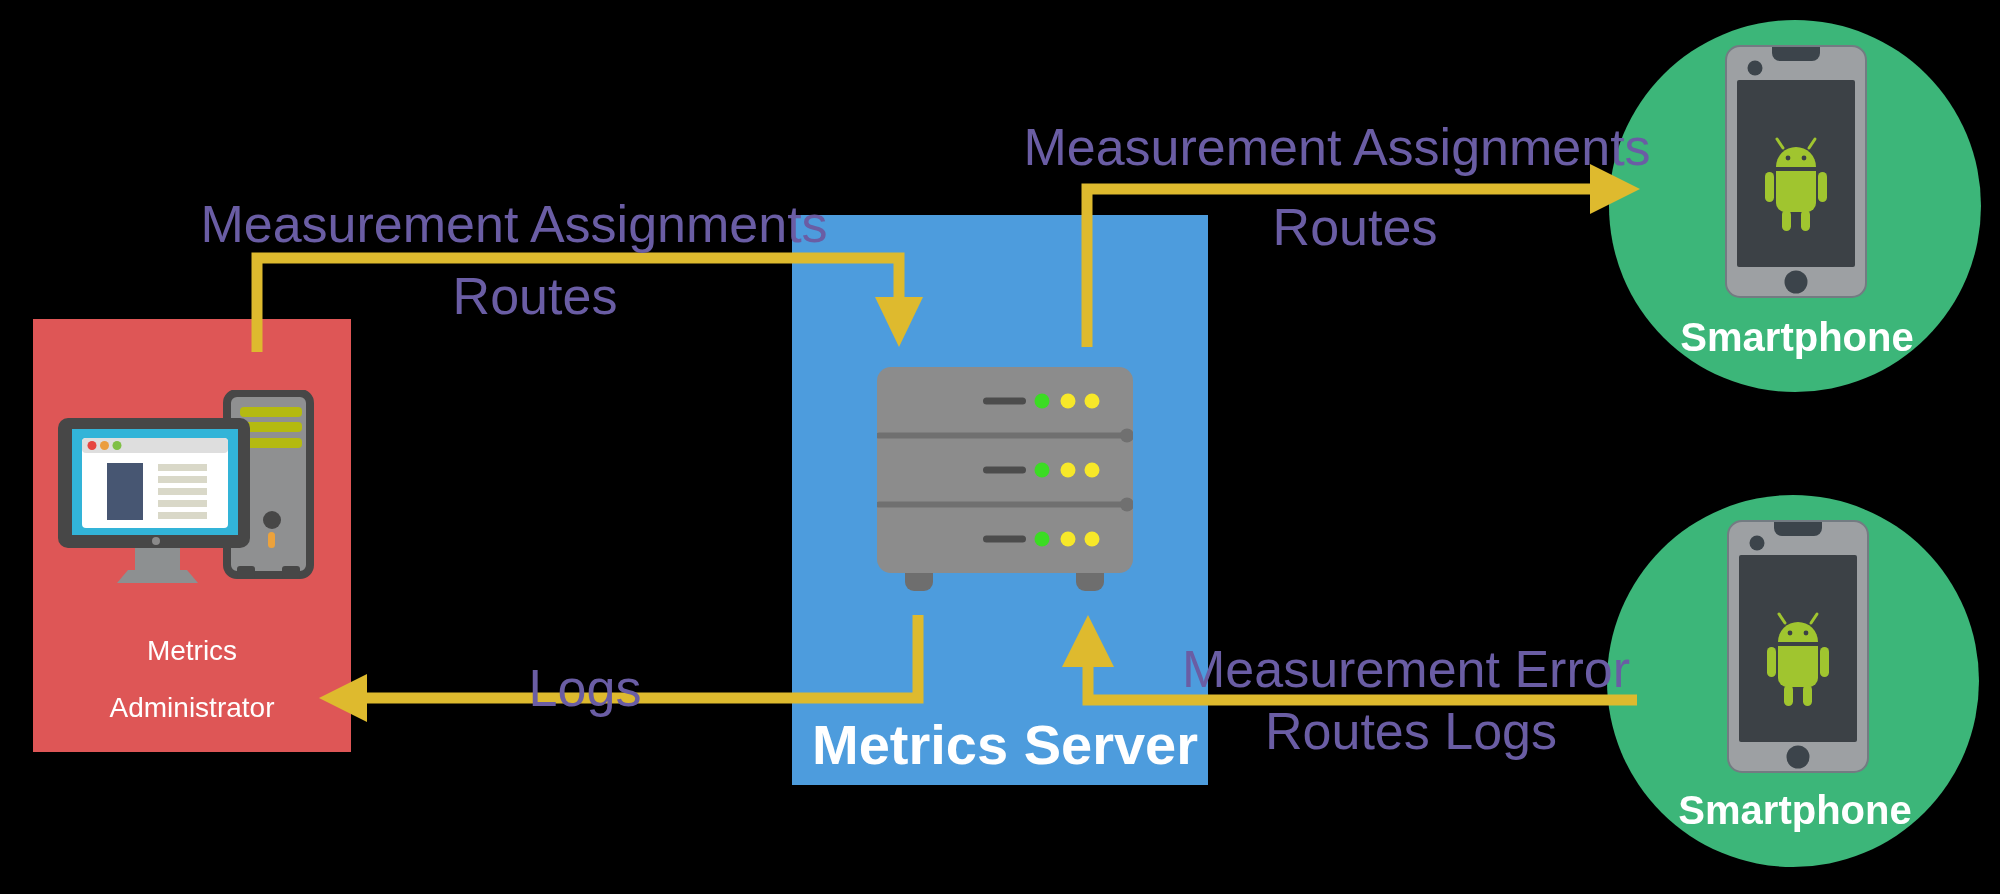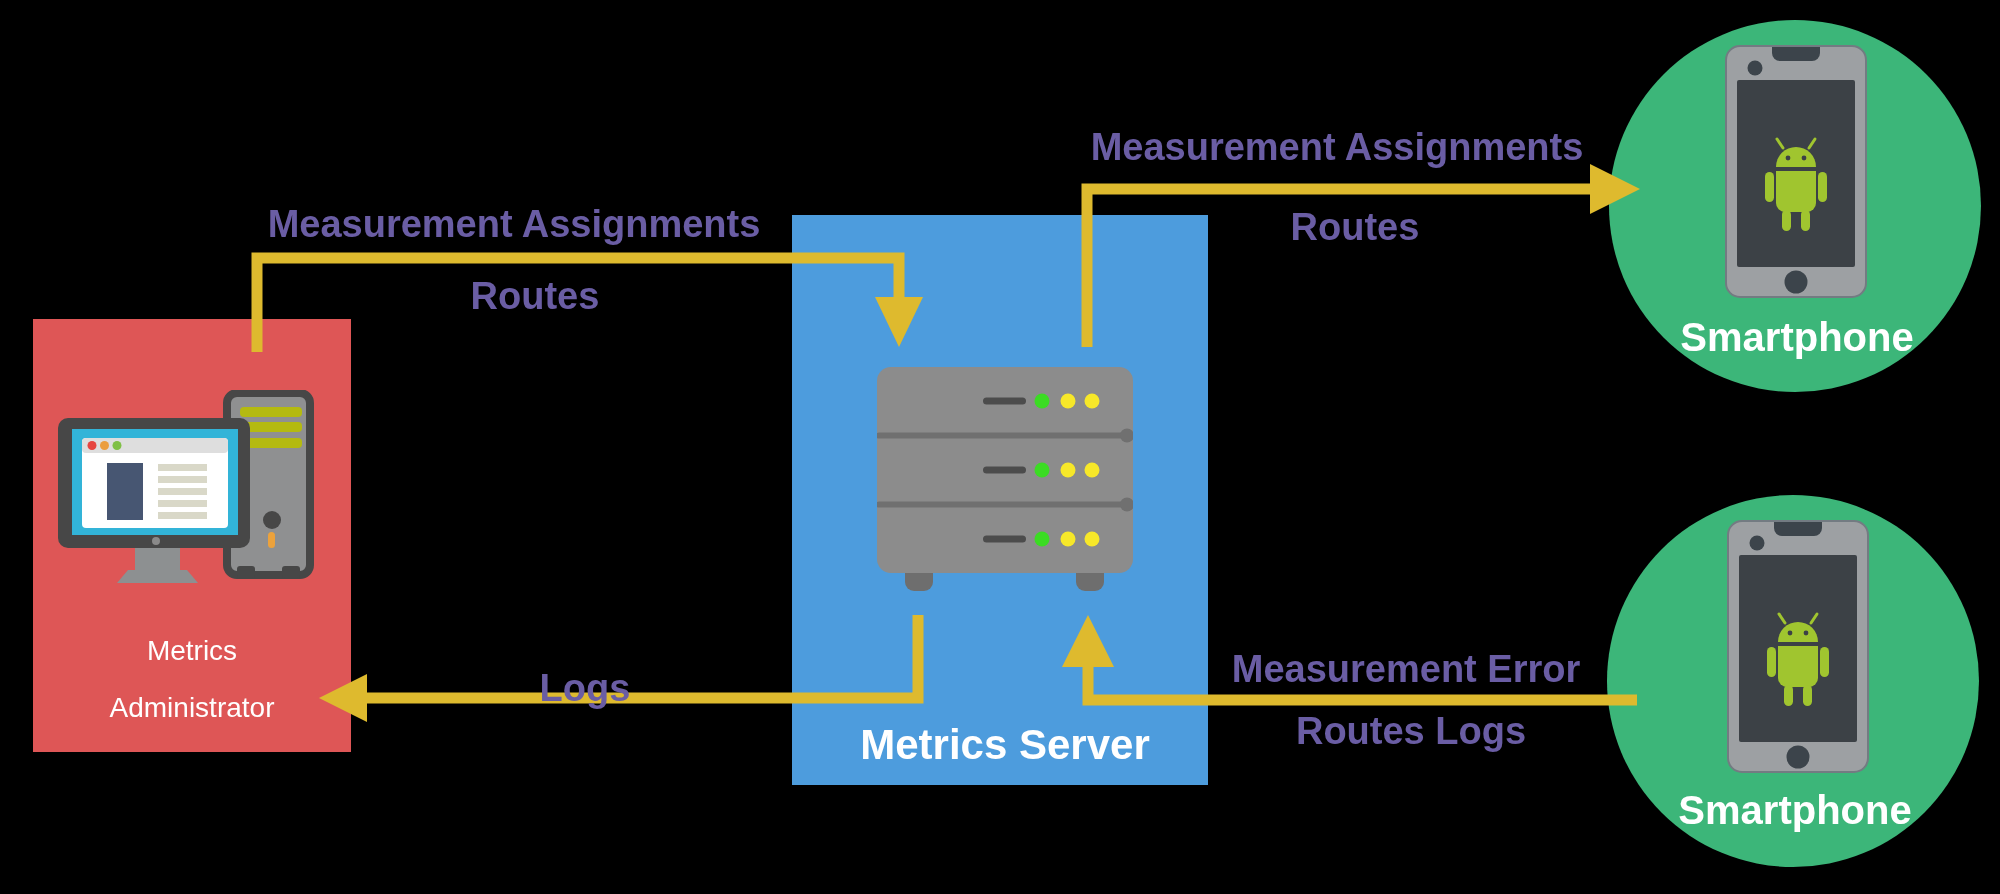--- a/index.html
+++ b/index.html
@@ -23,22 +23,22 @@
   .server-box{left:792px;top:215px;width:416px;height:570px;background:var(--server-box);}
   .circle{position:absolute;width:372px;height:372px;border-radius:50%;background:var(--phone-circle);}
   .circle.top{left:1609px;top:20px;}
   .circle.bottom{left:1607px;top:495px;}
   .icon-svg{position:absolute;display:block;}
   .edges-svg{position:absolute;left:0;top:0;pointer-events:none;}
   .lbl{
     position:absolute;transform:translate(-50%,-50%);
     white-space:nowrap;line-height:1;font-weight:bold;
   }
-  .lbl.purple{color:var(--label-purple);font-size:38px;font-weight:bold;}
-  .lbl.white{color:var(--label-white);font-size:42px;}
+  .lbl.purple{color:var(--label-purple);font-size:52px;font-weight:normal;}
+  .lbl.white{color:var(--label-white);font-size:56px;}
   .admin-label{
     position:absolute;left:33px;top:622px;width:318px;
     text-align:center;color:var(--label-white);font-size:28px;line-height:57px;
   }
 </style>
 </head>
 <body>
 
 <div id="canvas">
 

